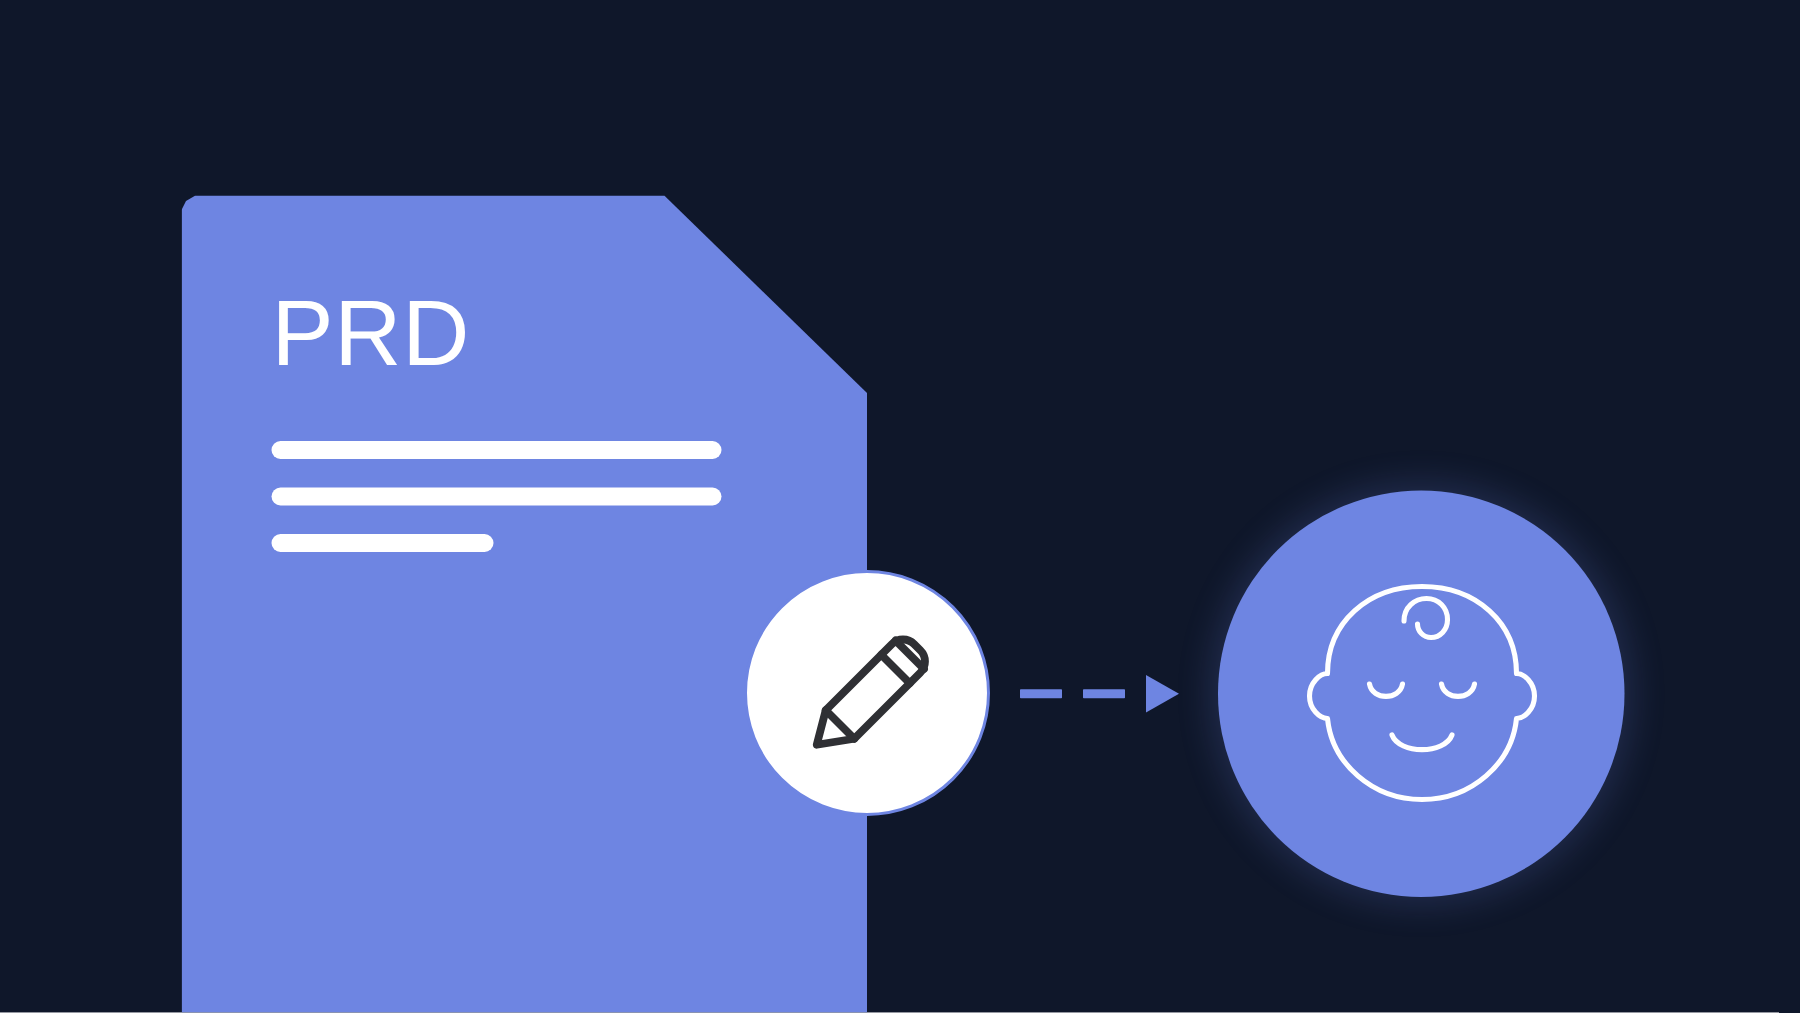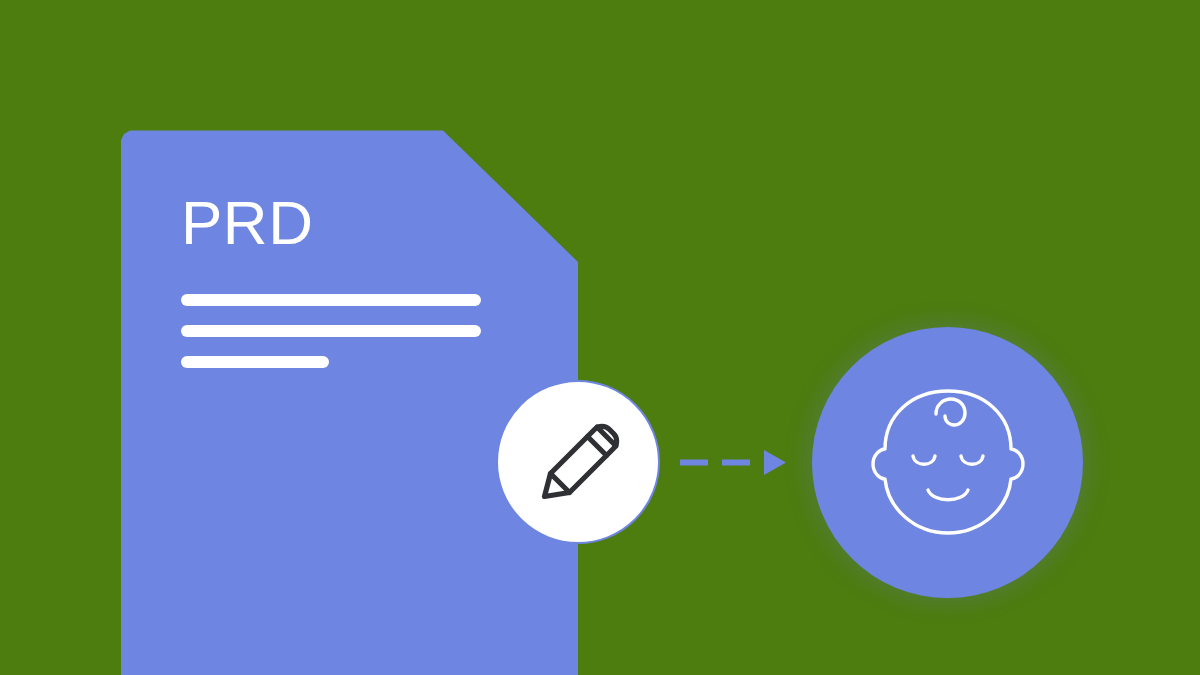--- a/index.html
+++ b/index.html
@@ -7,21 +7,21 @@
     margin: 0;
     padding: 0;
     background: #ffffff;
   }
   #stage {
     position: relative;
     width: 1200px;
     height: 675px;
     overflow: hidden;
     font-family: "Liberation Sans", sans-serif;
-    background: #4d7c0f;
+    background: #0f172a;
   }
 
   
   .doc-card {
     position: absolute;
     left: 121px;
     top: 130px;
     width: 457px;
     height: 560px;
   }

